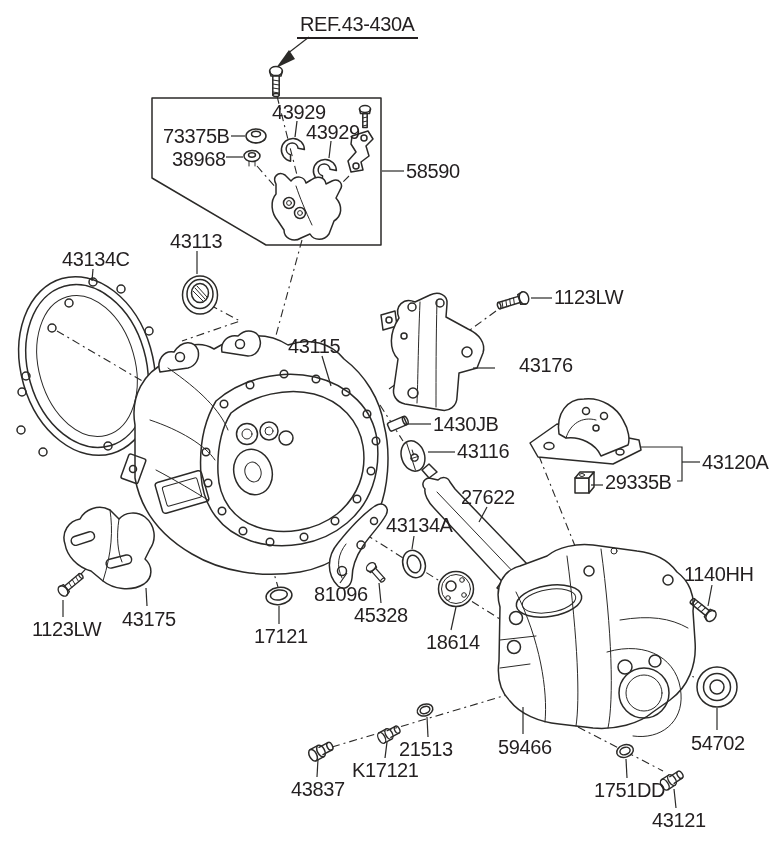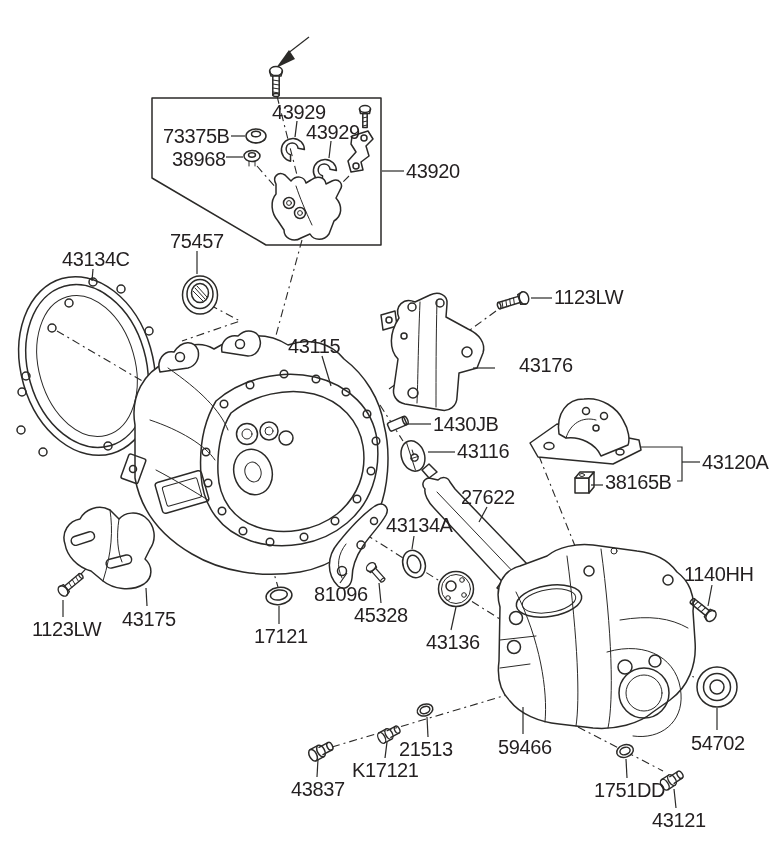--- a/index.html
+++ b/index.html
@@ -432,42 +432,43 @@
     <line x1="523" y1="707" x2="523" y2="734"></line>
     <line x1="717" y1="708" x2="717" y2="730"></line>
     <line x1="626" y1="759" x2="627" y2="778"></line>
     <line x1="674" y1="789" x2="676" y2="808"></line>
     <line x1="427" y1="717" x2="428" y2="737"></line>
     <line x1="387" y1="742" x2="385" y2="758"></line>
     <line x1="318" y1="759" x2="317" y2="777"></line>
   </g>
 </svg>
 
+<div class="pl ref" style="left:297px;top:14px">REF.43-430A</div>
 <div class="pl" style="left:163px;top:126px">73375B</div>
 <div class="pl" style="left:172px;top:149px">38968</div>
 <div class="pl" style="left:272px;top:102px">43929</div>
 <div class="pl" style="left:306px;top:122px">43929</div>
-<div class="pl" style="left:406px;top:161px">43920</div>
+<div class="pl" style="left:406px;top:161px">58590</div>
 <div class="pl" style="left:62px;top:249px">43134C</div>
-<div class="pl" style="left:170px;top:231px">75457</div>
+<div class="pl" style="left:170px;top:231px">43113</div>
 <div class="pl" style="left:288px;top:336px">43115</div>
 <div class="pl" style="left:554px;top:287px">1123LW</div>
 <div class="pl" style="left:519px;top:355px">43176</div>
 <div class="pl" style="left:433px;top:414px">1430JB</div>
 <div class="pl" style="left:457px;top:441px">43116</div>
 <div class="pl" style="left:702px;top:452px">43120A</div>
-<div class="pl" style="left:605px;top:472px">38165B</div>
+<div class="pl" style="left:605px;top:472px">29335B</div>
 <div class="pl" style="left:461px;top:487px">27622</div>
 <div class="pl" style="left:386px;top:515px">43134A</div>
 <div class="pl" style="left:32px;top:619px">1123LW</div>
 <div class="pl" style="left:122px;top:609px">43175</div>
 <div class="pl" style="left:254px;top:626px">17121</div>
 <div class="pl" style="left:314px;top:584px">81096</div>
 <div class="pl" style="left:354px;top:605px">45328</div>
-<div class="pl" style="left:426px;top:632px">43136</div>
+<div class="pl" style="left:426px;top:632px">18614</div>
 <div class="pl" style="left:684px;top:564px">1140HH</div>
 <div class="pl" style="left:498px;top:737px">59466</div>
 <div class="pl" style="left:691px;top:733px">54702</div>
 <div class="pl" style="left:594px;top:780px">1751DD</div>
 <div class="pl" style="left:652px;top:810px">43121</div>
 <div class="pl" style="left:399px;top:739px">21513</div>
 <div class="pl" style="left:352px;top:760px">K17121</div>
 <div class="pl" style="left:291px;top:779px">43837</div>
 
 </div>

